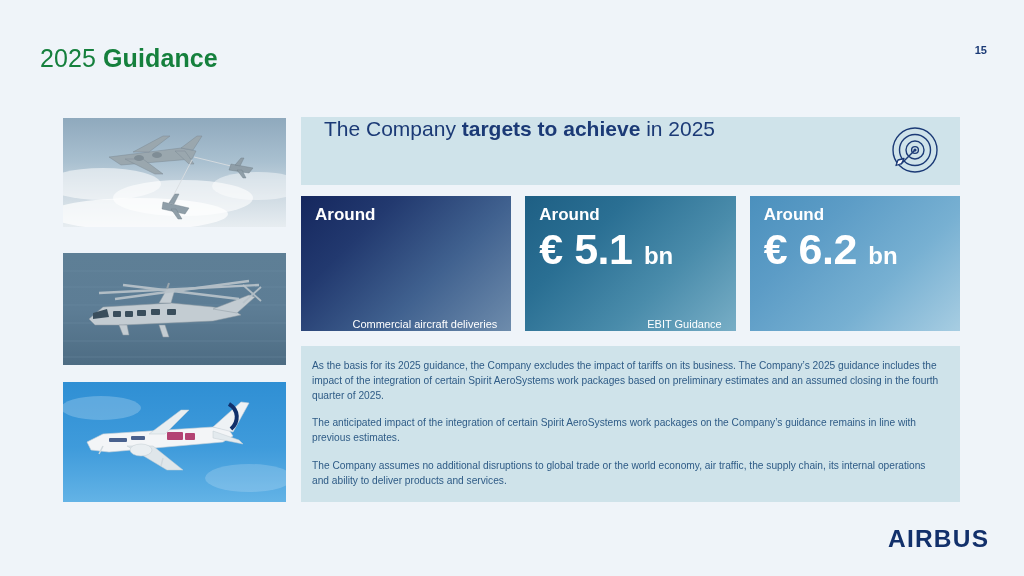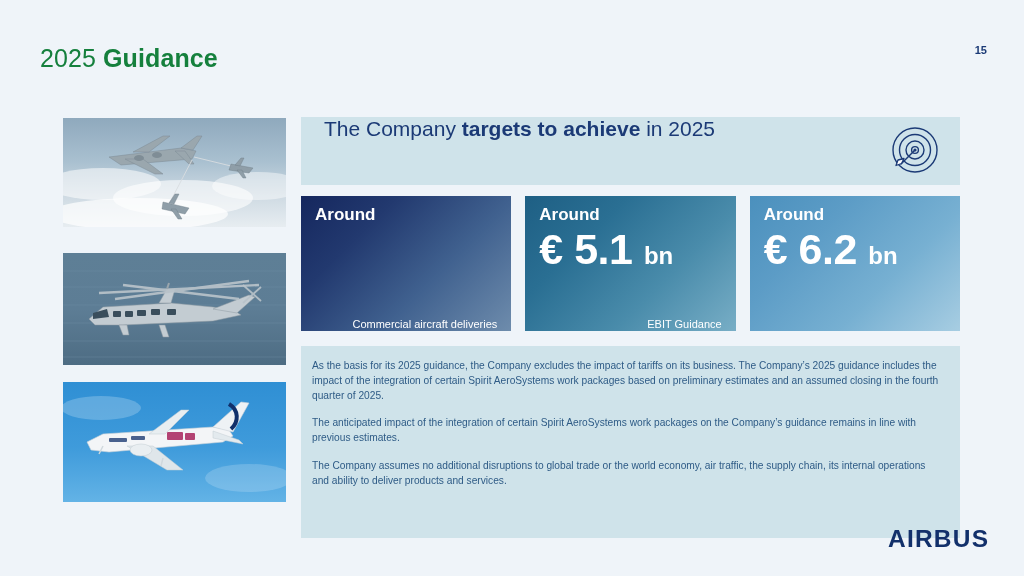--- a/index.html
+++ b/index.html
@@ -129,21 +129,21 @@
     line-height: 1.3;
     text-align: right;
   }
 
   
   .notes {
     position: absolute;
     left: 301px;
     top: 346px;
     width: 659px;
-    height: 192px;
+    height: 156px;
     background: #cfe3ea;
     box-sizing: border-box;
     padding: 13px 18px 10px 11px;
   }
   .notes p {
     margin: 0 0 13px 0;
     font-size: 10.2px;
     line-height: 1.45;
     color: #2e5b86;
   }

